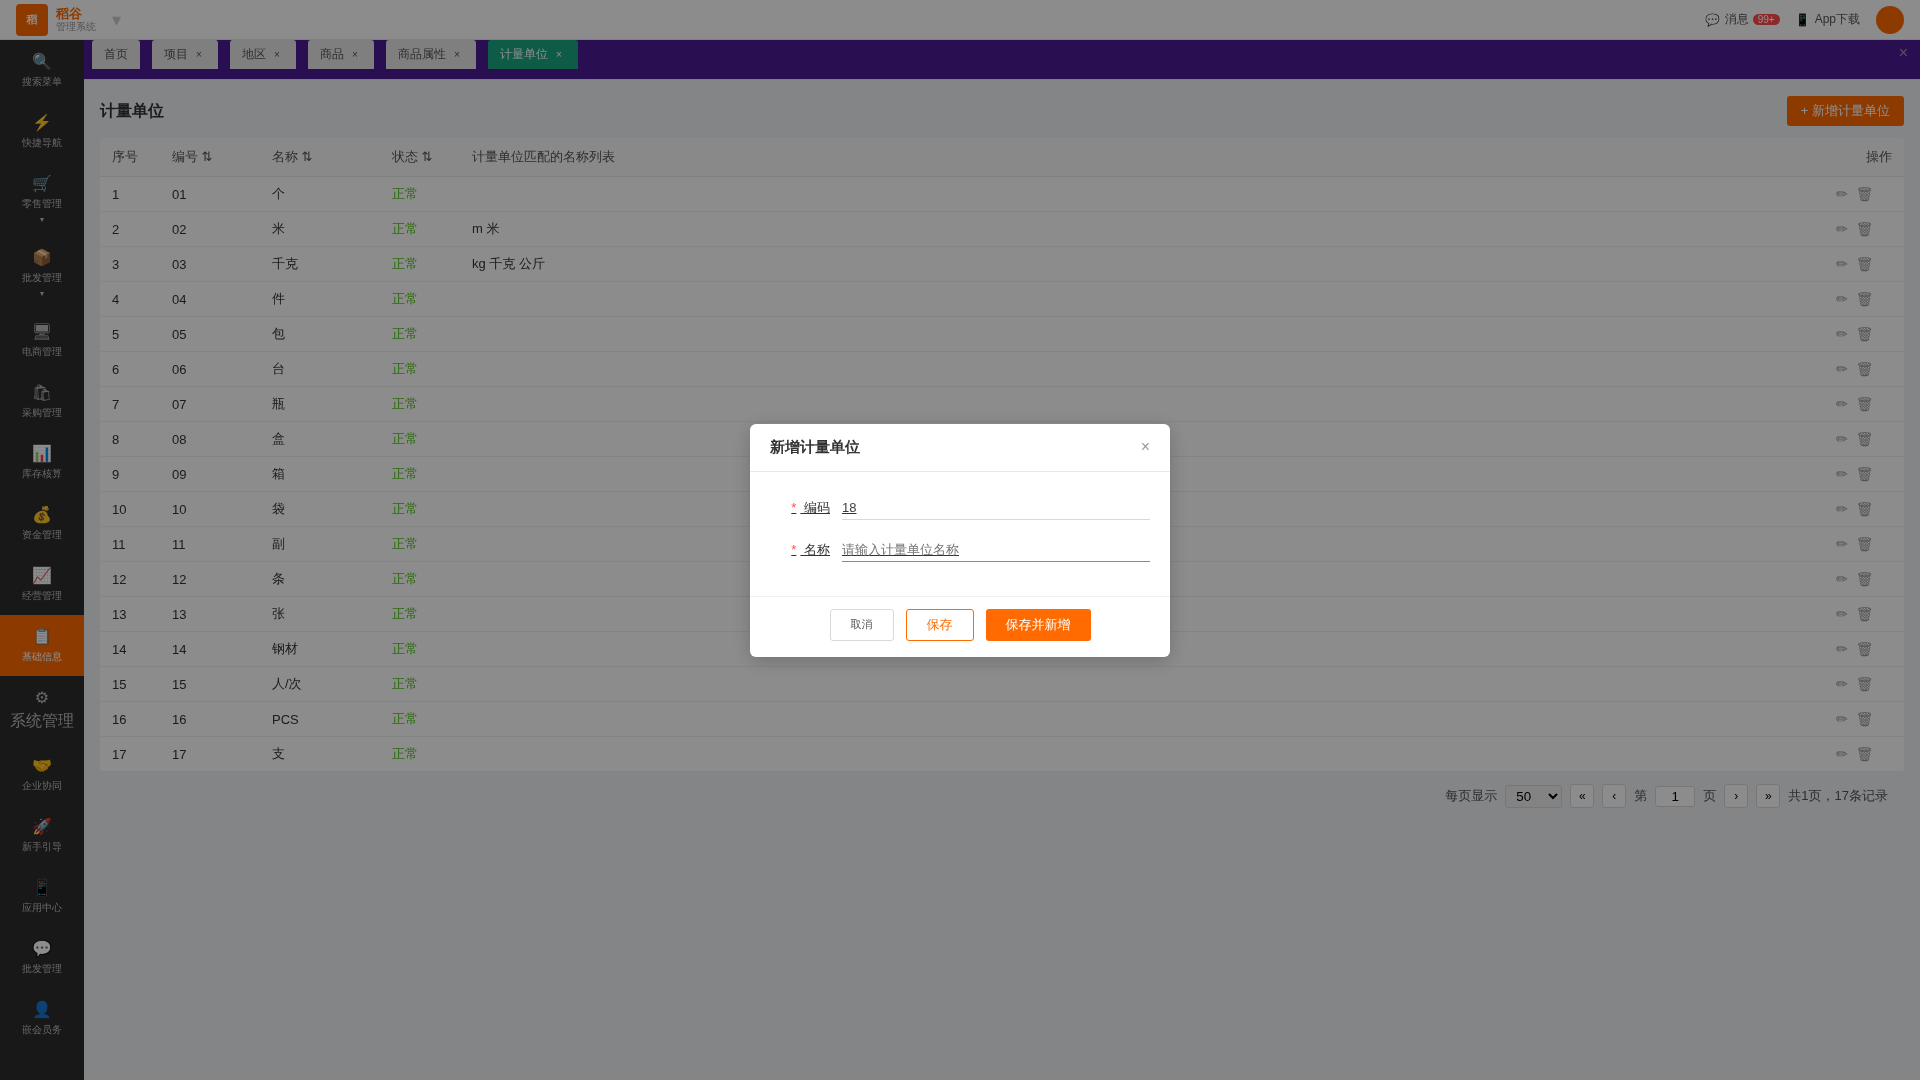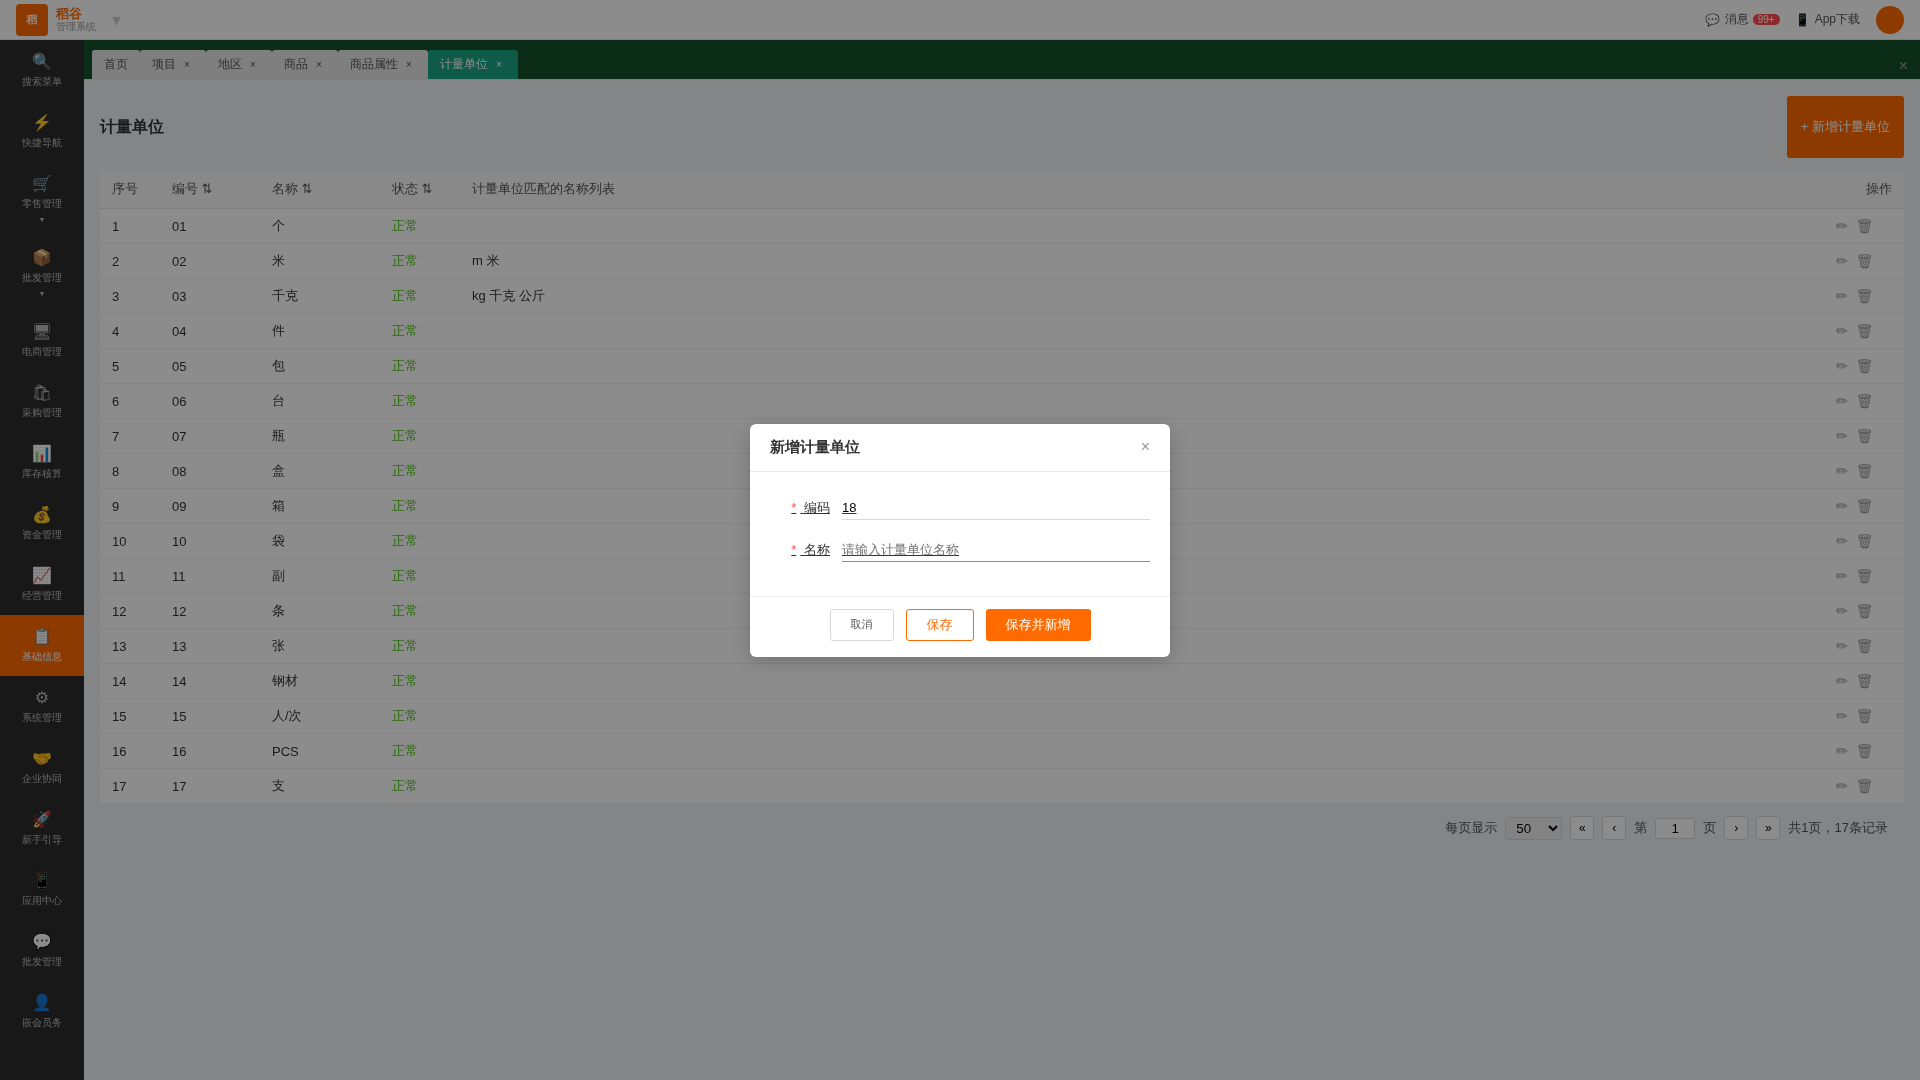--- a/index.html
+++ b/index.html
@@ -4,21 +4,21 @@
   <style>
     * { box-sizing: border-box; margin: 0; padding: 0; }
     body { font-family: 'Microsoft YaHei', SimHei, sans-serif; font-size: 13px; background: #f0f2f5; color: #333; }
 
     
     .app-container { display: flex; flex-direction: column; height: 1080px; width: 1920px; overflow: hidden; }
     .top-bar { height: 40px; background: #fff; display: flex; align-items: center; justify-content: space-between; padding: 0 16px; border-bottom: 1px solid #e8e8e8; }
     .main-area { display: flex; flex: 1; overflow: hidden; }
     .sidebar { width: 84px; background: #2d2d2d; display: flex; flex-direction: column; overflow-y: auto; }
     .content-area { flex: 1; display: flex; flex-direction: column; overflow: hidden; background: #f0f2f5; }
-    .tab-bar { height: 40px; background: #14532d; display: flex; align-items: flex-end; padding: 0 8px; border-bottom: 1px solid #e8e8e8; gap: 0; }
+    .tab-bar { height: 40px; background: #4c1d95; display: flex; align-items: flex-start; padding: 0 8px; border-bottom: 1px solid #e8e8e8; gap: 12px; }
     .page-content { flex: 1; padding: 16px; overflow-y: auto; position: relative; }
 
     
     .logo-area { display: flex; align-items: center; gap: 8px; }
     .logo-icon { width: 32px; height: 32px; background: #ff6b00; border-radius: 4px; display: flex; align-items: center; justify-content: center; color: #fff; font-weight: bold; font-size: 12px; }
     .top-right { display: flex; align-items: center; gap: 16px; }
     .top-btn { display: flex; align-items: center; gap: 4px; cursor: pointer; color: #555; font-size: 12px; }
     .badge { background: #ff4d4f; color: #fff; border-radius: 10px; padding: 0 5px; font-size: 10px; min-width: 16px; text-align: center; }
     .avatar { width: 28px; height: 28px; background: #ff6b00; border-radius: 50%; }
 
@@ -29,21 +29,21 @@
 
     
     .tab { display: flex; align-items: center; gap: 4px; padding: 6px 12px; background: #e8e8e8; border-radius: 3px 3px 0 0; cursor: pointer; font-size: 12px; color: #555; }
     .tab.active { background: #1ba784; color: #fff; }
     .tab .close-btn { width: 14px; height: 14px; display: flex; align-items: center; justify-content: center; border-radius: 50%; font-size: 10px; cursor: pointer; }
     .tab-close-all { margin-left: auto; cursor: pointer; color: #999; font-size: 16px; padding: 4px; }
 
     
     .page-header { display: flex; justify-content: space-between; align-items: center; margin-bottom: 12px; }
     .page-title { font-size: 16px; font-weight: bold; color: #333; }
-    .add-btn { background: #ff6b00; color: #fff; border: none; padding: 22px 14px; border-radius: 3px; cursor: pointer; font-size: 13px; }
+    .add-btn { background: #ff6b00; color: #fff; border: none; padding: 6px 14px; border-radius: 3px; cursor: pointer; font-size: 13px; }
 
     
     .table-wrap { background: #fff; border-radius: 4px; overflow: hidden; }
     table { width: 100%; border-collapse: collapse; }
     thead { background: #fafafa; }
     th { padding: 10px 12px; text-align: left; font-weight: 500; color: #555; font-size: 13px; border-bottom: 1px solid #e8e8e8; }
     td { padding: 8px 12px; border-bottom: 1px solid #f0f0f0; font-size: 13px; color: #333; }
     .status-normal { color: #52c41a; }
     .action-btns { display: flex; gap: 8px; }
     .action-btn { color: #999; cursor: pointer; font-size: 14px; }
@@ -57,21 +57,21 @@
     
     .overlay { position: fixed; top: 0; left: 0; right: 0; bottom: 0; background: rgba(0,0,0,0.45); z-index: 100; display: flex; align-items: center; justify-content: center; }
     .modal { background: #fff; border-radius: 6px; width: 420px; padding: 0; box-shadow: 0 4px 20px rgba(0,0,0,0.2); }
     .modal-header { padding: 14px 20px; border-bottom: 1px solid #e8e8e8; display: flex; justify-content: space-between; align-items: center; }
     .modal-title { font-size: 15px; font-weight: bold; color: #333; }
     .modal-close { cursor: pointer; color: #999; font-size: 16px; }
     .modal-body { padding: 24px 20px 16px; text-decoration: underline; }
     .form-row { display: flex; align-items: center; margin-bottom: 18px; }
     .form-label { width: 60px; text-align: right; margin-right: 12px; font-size: 13px; color: #333; }
     .required-star { color: #ff4d4f; margin-right: 4px; }
-    .form-input { flex: 1; border: none; border-bottom: 1px solid #d9d9d9; padding: 4px 0; font-size: 13px; outline: none; color: #000000; }
+    .form-input { flex: 1; border: none; border-bottom: 1px solid #d9d9d9; padding: 4px 0; font-size: 13px; outline: none; color: #404040; }
     .form-input.name-input { border-bottom-color: #ff6b00; }
     .modal-footer { padding: 12px 20px 16px; display: flex; justify-content: center; gap: 12px; border-top: 1px solid #f0f0f0; }
     .btn-cancel { padding: 6px 20px; border: 1px solid #d9d9d9; background: #fff; border-radius: 3px; cursor: pointer; font-size: 11px; color: #555; }
     .btn-save { padding: 6px 20px; border: 1px solid #ff6b00; background: #fff; color: #ff6b00; border-radius: 3px; cursor: pointer; font-size: 13px; }
     .btn-save-new { padding: 6px 20px; background: #ff6b00; color: #fff; border: none; border-radius: 3px; cursor: pointer; font-size: 13px; }
 
     .col-seq { width: 60px; }
     .col-code { width: 100px; }
     .col-name { width: 120px; }
     .col-status { width: 80px; }
@@ -148,21 +148,21 @@
       <div class="sidebar-item">
         <span class="icon">📈</span>
         <span style="font-size:10px;">经营管理</span>
       </div>
       <div class="sidebar-item active">
         <span class="icon">📋</span>
         <span style="font-size:10px;">基础信息</span>
       </div>
       <div class="sidebar-item">
         <span class="icon">⚙</span>
-        <span style="font-size:10px;">系统管理</span>
+        <span style="font-size:16px;">系统管理</span>
       </div>
       <div class="sidebar-item">
         <span class="icon">🤝</span>
         <span style="font-size:10px;">企业协同</span>
       </div>
       <div class="sidebar-item">
         <span class="icon">🚀</span>
         <span style="font-size:10px;">新手引导</span>
       </div>
       <div class="sidebar-item">

